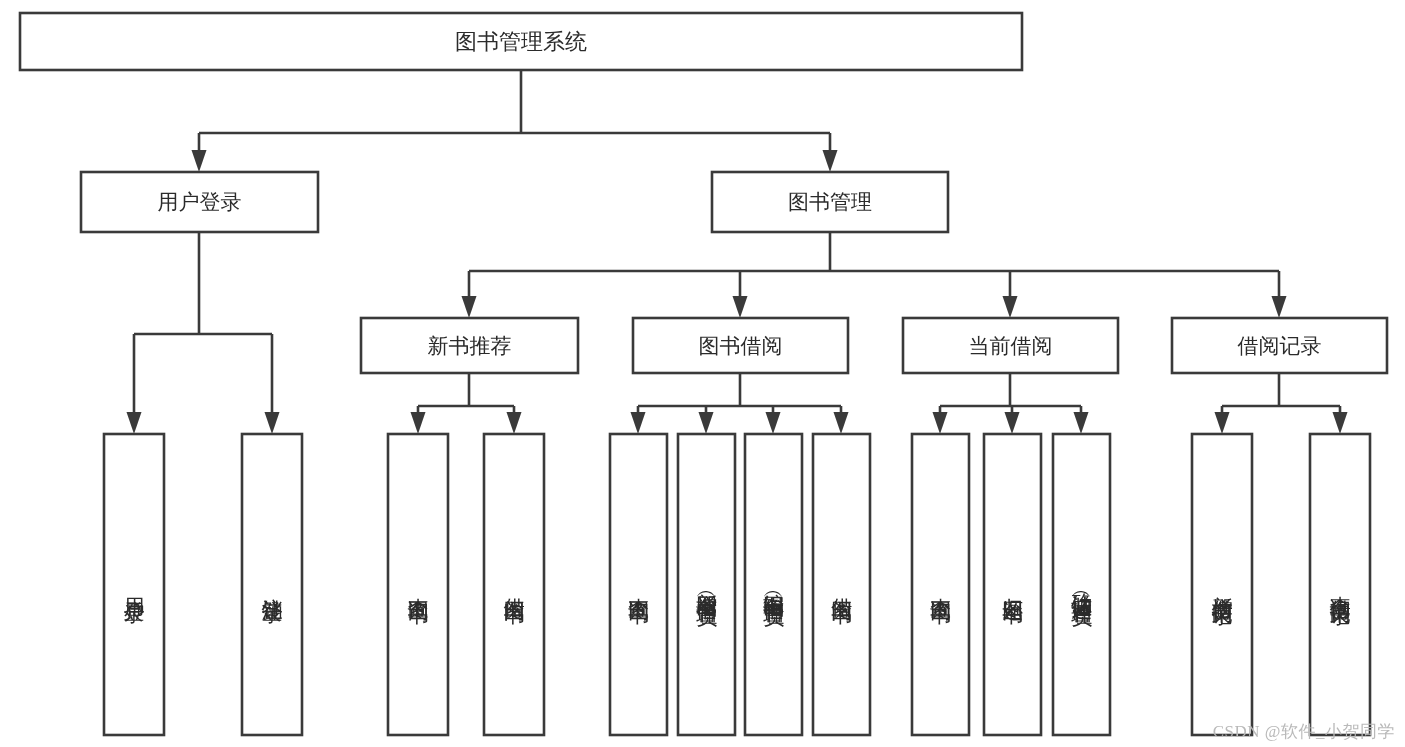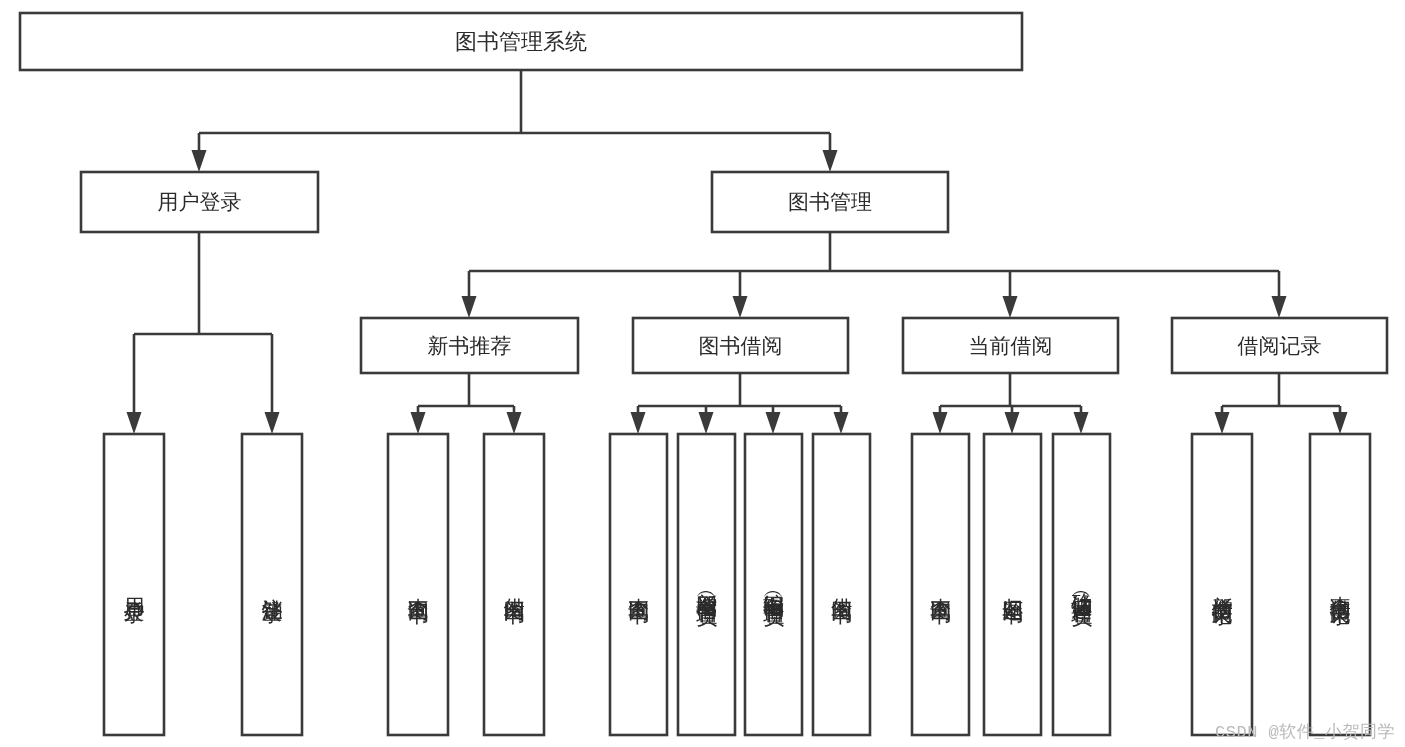--- a/index.html
+++ b/index.html
@@ -72,21 +72,21 @@
     line-height: 1.16;
     letter-spacing: 2px;
     color: #2b2b2b;
     white-space: nowrap;
     text-align: center;
   }
   .watermark {
     position: absolute;
     right: 10px;
     bottom: 4px;
-    font-family: Liberation Mono, monospace;
+    font-family: Liberation Serif, serif;
     font-size: 17px;
     color: #b9b9b9;
     white-space: nowrap;
     letter-spacing: 0.5px;
   }
 </style>
 </head>
 <body>
 
 <div id="diagram-root">

